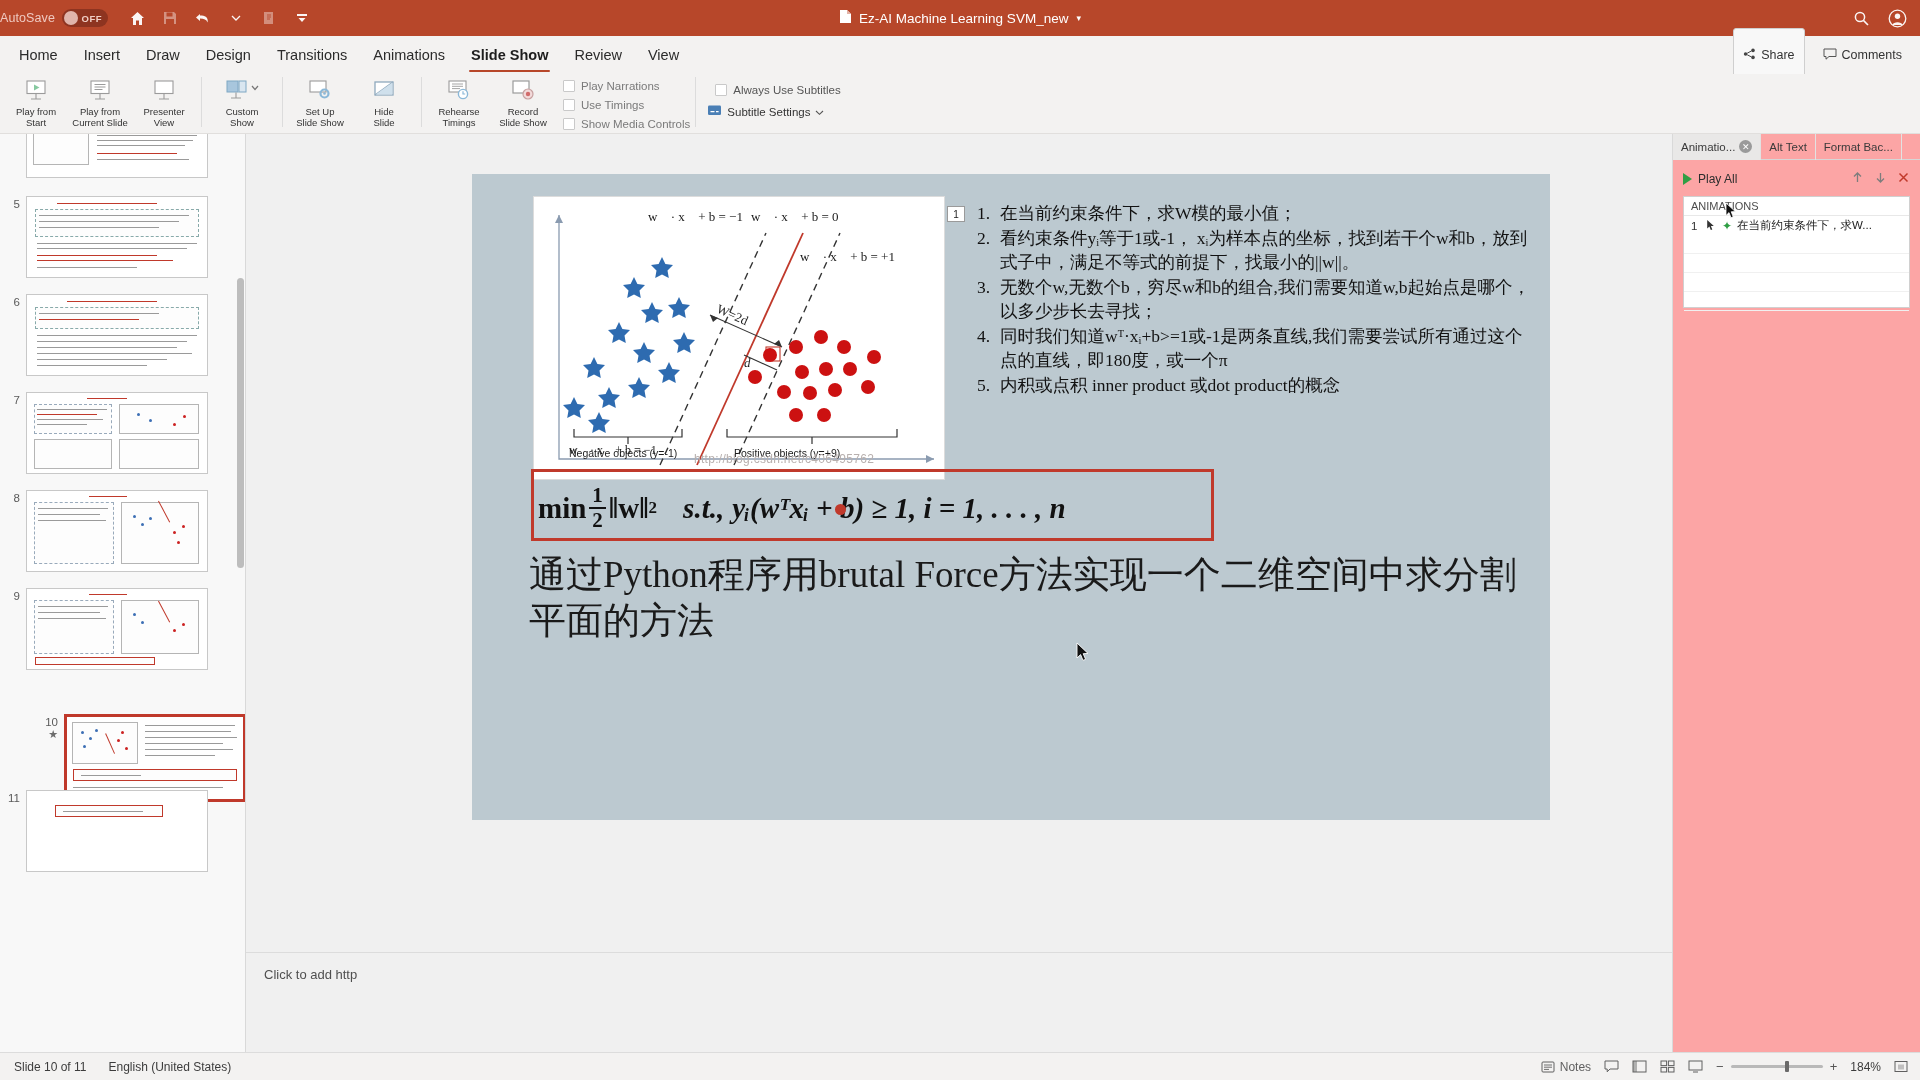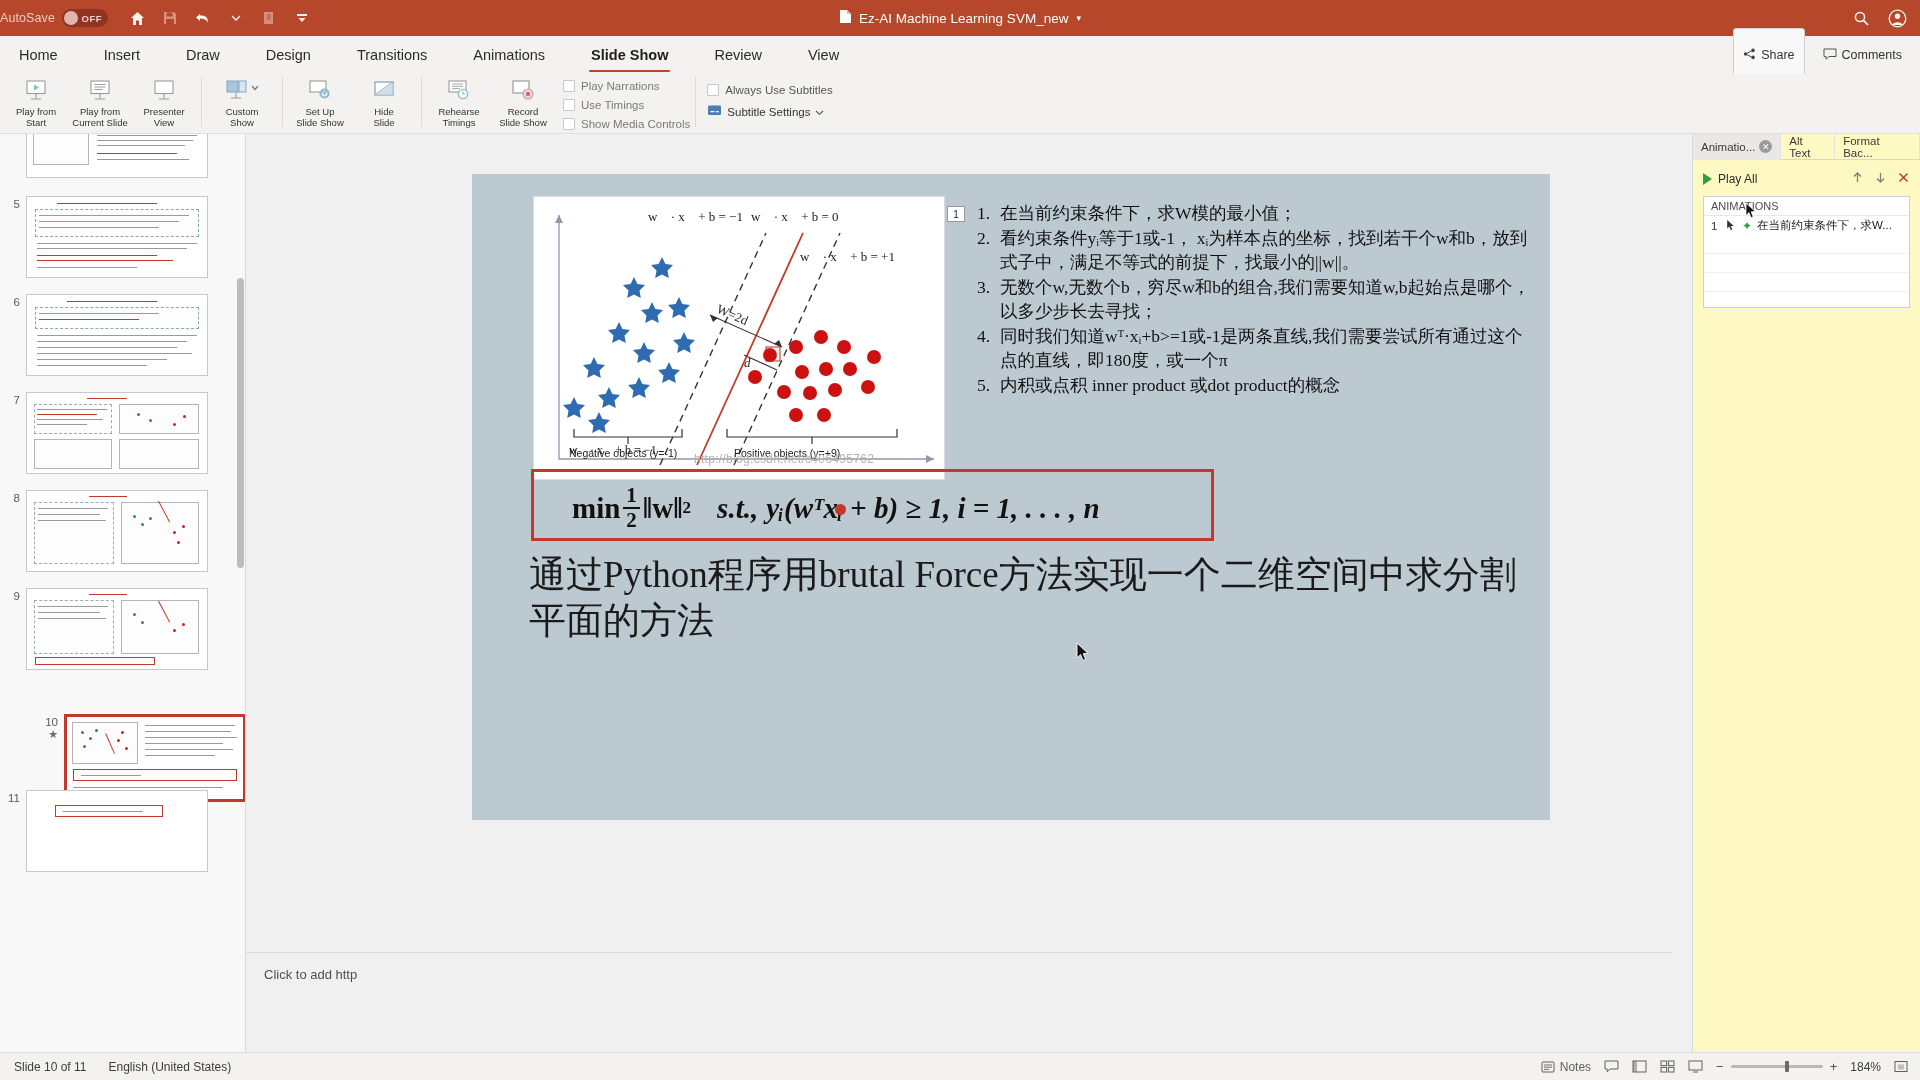--- a/index.html
+++ b/index.html
@@ -42,21 +42,21 @@
     gap: 7px; pointer-events: none;
   }
   .doc-title .dt-text { color: #ffffff; font-size: 13.5px; }
   .doc-title .dt-caret { color: #ffffff; font-size: 9px; margin-left: 1px; }
   .titlebar-right { position: absolute; right: 10px; top: 0; height: 36px; display: flex; align-items: center; gap: 10px; }
   .titlebar-right .tb-ic { width: 26px; }
 
   
   .tabstrip {
     position: absolute; top: 36px; left: 0; width: 1920px; height: 38px;
-    background: #f3f2f1; display: flex; align-items: center; gap: 20px;
+    background: #f3f2f1; display: flex; align-items: center;
   }
   .tab {
     position: relative; height: 38px; display: flex; align-items: center;
     padding: 0 13px; font-size: 14.5px; color: #2b2b2b;
   }
   .tab:first-child { margin-left: 6px; }
   .tab.active { font-weight: bold; color: #1d1d1d; }
   .tab.active::after {
     content: ""; position: absolute; bottom: 2px; left: 11px; right: 11px;
     height: 2.5px; background: #b7472a; border-radius: 1px;
@@ -80,21 +80,21 @@
     align-items: center; justify-content: flex-start; padding-top: 3px;
     font-size: 9.5px; color: #333; text-align: center; line-height: 1.12;
   }
   .rb-btn .lbl { margin-top: 2px; white-space: pre-line; }
   .rb-ico { height: 28px; display: flex; align-items: center; justify-content: center; }
   .rb-sep { width: 1px; height: 50px; background: #dcdcdc; margin: 3px 5px 0 5px; }
   .rb-checks { display: flex; flex-direction: column; justify-content: center; padding: 3px 0 0 8px; gap: 2px; }
   .rb-chk { display: flex; align-items: center; gap: 6px; font-size: 11.5px; color: #7a7a7a; height: 17px; }
   .chkbox { width: 12px; height: 12px; border: 1px solid #c9c9c9; background: #fff; border-radius: 1px; }
   .rb-subgroup { display: flex; flex-direction: column; justify-content: flex-start; padding-top: 10px; padding-left: 6px; gap: 8px; }
-  .sub-line { display: flex; align-items: center; gap: 6px; font-size: 11.5px; color: #555; }
+  .sub-line { display: flex; align-items: center; gap: 6px; font-size: 11.5px; color: #555; margin-left: 8px; }
   .sub-btn { display: flex; align-items: center; gap: 5px; font-size: 11.5px; color: #333; }
 
   
   .main { position: absolute; top: 134px; left: 0; width: 1920px; height: 928px; background: #f0f0f0; }
 
   
   .thumbpane {
     position: absolute; left: 0; top: 0; width: 246px; height: 928px;
     background: #f8f8f8; border-right: 1px solid #d9d9d9; overflow: hidden;
   }
@@ -147,21 +147,21 @@
   .b-item { display: flex; font-size: 17.5px; line-height: 1.37; margin-bottom: 1px; font-family: "Liberation Serif", serif; }
   .b-num { width: 28px; flex: none; text-align: right; padding-right: 10px; }
   .b-txt { flex: 1; }
 
   .formula-box {
     position: absolute; left: 59px; top: 295px; width: 683px; height: 72px;
     border: 3px solid #c0392b; background: transparent;
   }
   .formula {
     position: absolute; left: 0; top: 0; width: 683px; height: 72px;
-    display: flex; align-items: center; padding-left: 38px;
+    display: flex; align-items: center; padding-left: 4px;
     font-family: "Liberation Serif", serif; font-weight: bold; font-size: 29px; color: #111;
   }
   .frac { display: inline-flex; flex-direction: column; align-items: center; font-size: 21px; line-height: 1; vertical-align: middle; margin: 0 3px; }
   .frac .n { border-bottom: 2px solid #111; padding: 0 3px 1px 3px; }
   .frac .d { padding-top: 1px; }
   .red-ball { position: absolute; left: 301px; top: 32px; width: 11px; height: 11px; border-radius: 50%; background: #c0392b; }
   .heading-cn {
     position: absolute; left: 57px; top: 378px; width: 990px;
     font-family: "Liberation Serif", serif; font-size: 37px; line-height: 1.25; color: #1a1a1a;
   }
@@ -174,22 +174,22 @@
 
   
   .notesbar {
     position: absolute; left: 246px; top: 818px; right: 248px; height: 72px;
     background: #f0f0f0; border-top: 1px solid #dcdcdc; padding: 14px 18px;
     font-size: 13px; color: #4f4f4f;
   }
 
   
   .rightpane {
-    position: absolute; right: 0; top: 0; width: 228px; height: 928px;
-    background: #fef9c3; border-left: 1px solid #d9d9d9;
+    position: absolute; right: 0; top: 0; width: 248px; height: 928px;
+    background: #fca5a5; border-left: 1px solid #d9d9d9;
   }
   .rp-tabs { display: flex; align-items: center; height: 26px; border-bottom: 1px solid #d6d6d6; }
   .rp-tab {
     display: flex; align-items: center; gap: 4px;
     font-size: 11.5px; color: #3a3a3a; padding: 0 8px; height: 26px;
     border-right: 1px solid #e2e2e2;
   }
   .rp-tab.active { background: #e9e8e7; font-weight: normal; }
   .rp-close {
     width: 13px; height: 13px; border-radius: 50%; background: #9a9a9a; color: #fff;

